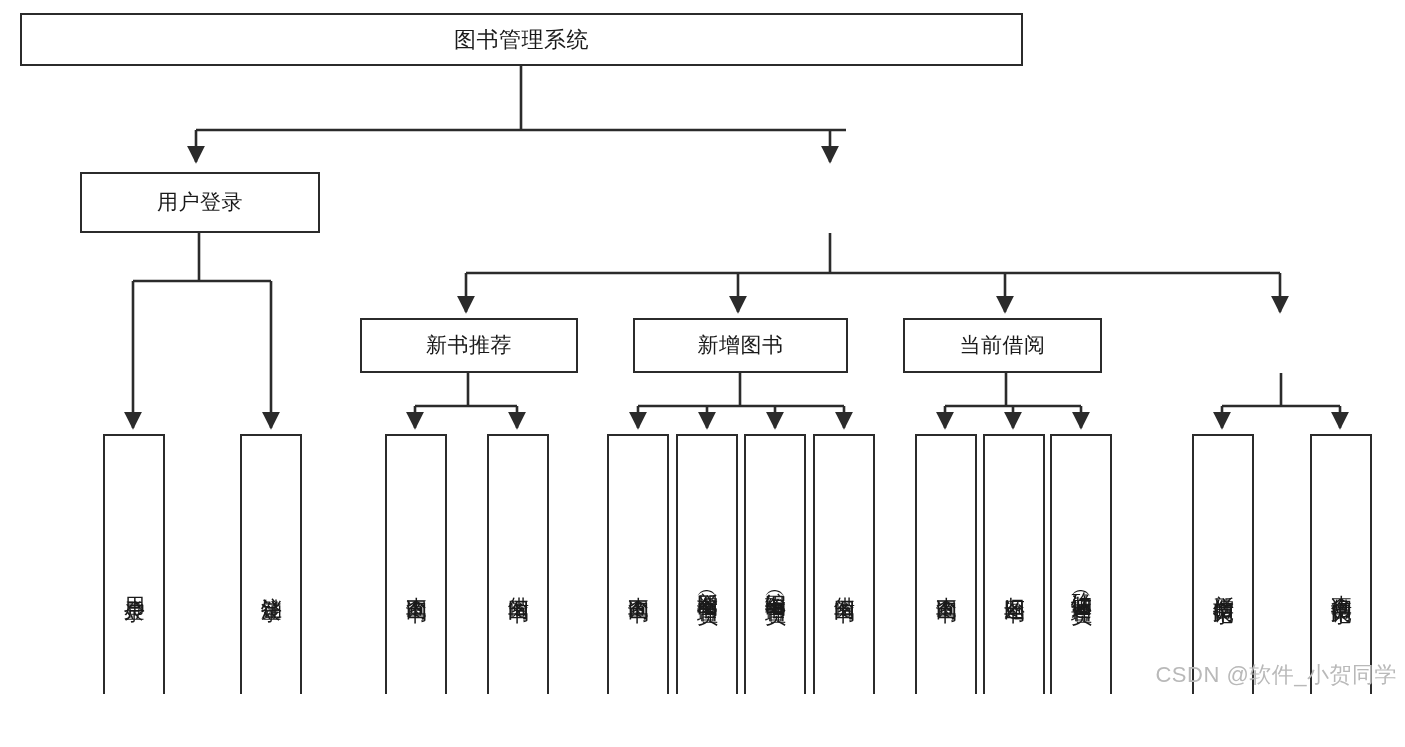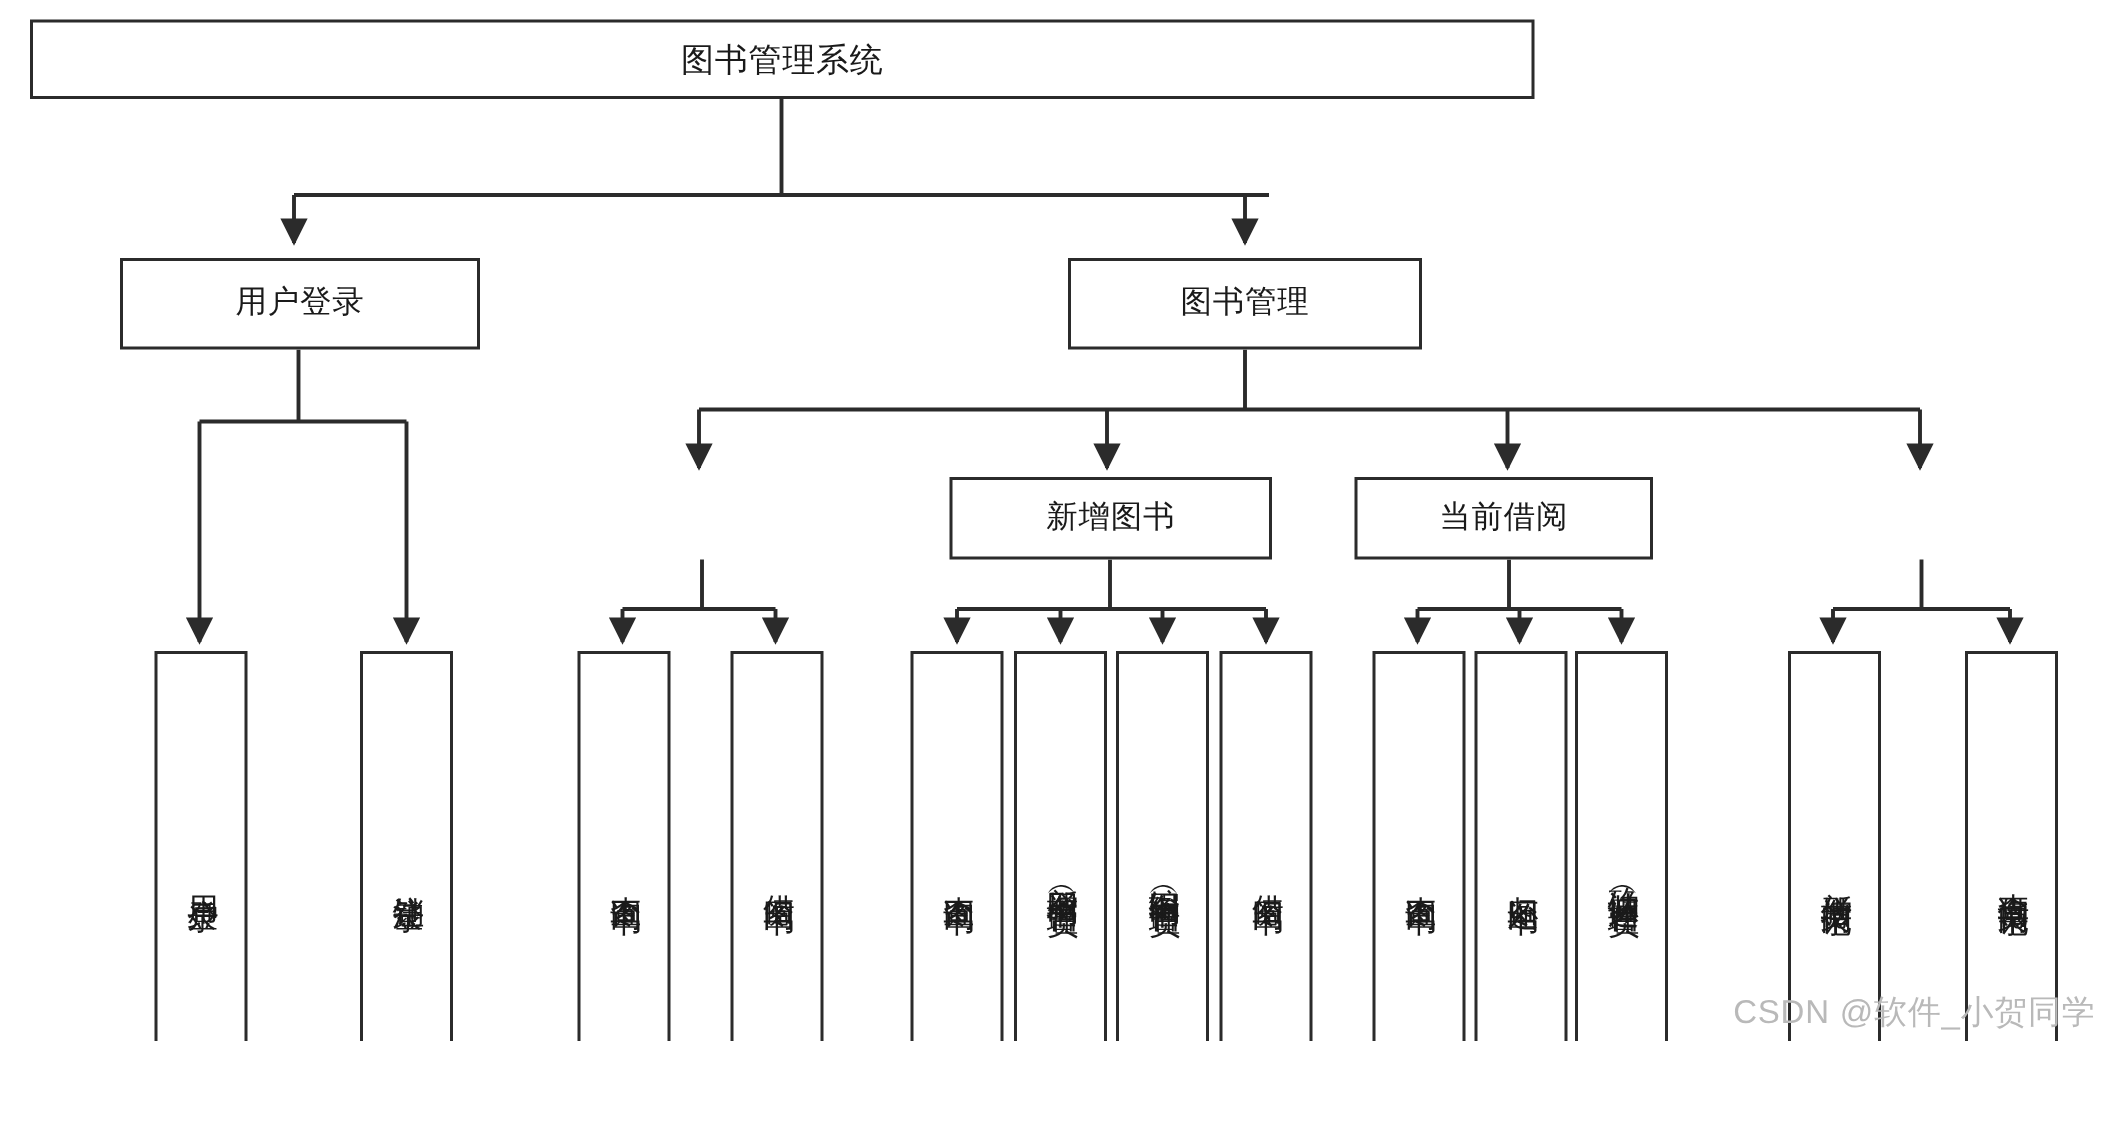--- a/index.html
+++ b/index.html
@@ -130,24 +130,24 @@
   </svg>
 
   <div class="node horiz root" style="left:20px; top:13px; width:1003px; height:53px;">
     <span class="node-label">图书管理系统</span>
   </div>
 
   <div class="node horiz" style="left:80px; top:172px; width:240px; height:61px;">
     <span class="node-label">用户登录</span>
   </div>
 
-  <div class="node horiz" style="left:712px; top:172px; width:236px; height:61px;">
-    <span class="node-label">图书管理</span>
-  </div>
-
+
+  <div class="node horiz" style="left:360px; top:318px; width:218px; height:55px;">
+    <span class="node-label">新书推荐</span>
+  </div>
 
   <div class="node horiz" style="left:633px; top:318px; width:215px; height:55px;">
     <span class="node-label">新增图书</span>
   </div>
 
   <div class="node horiz" style="left:903px; top:318px; width:199px; height:55px;justify-content:center;">
     <span class="node-label">当前借阅</span>
   </div>
 
 

